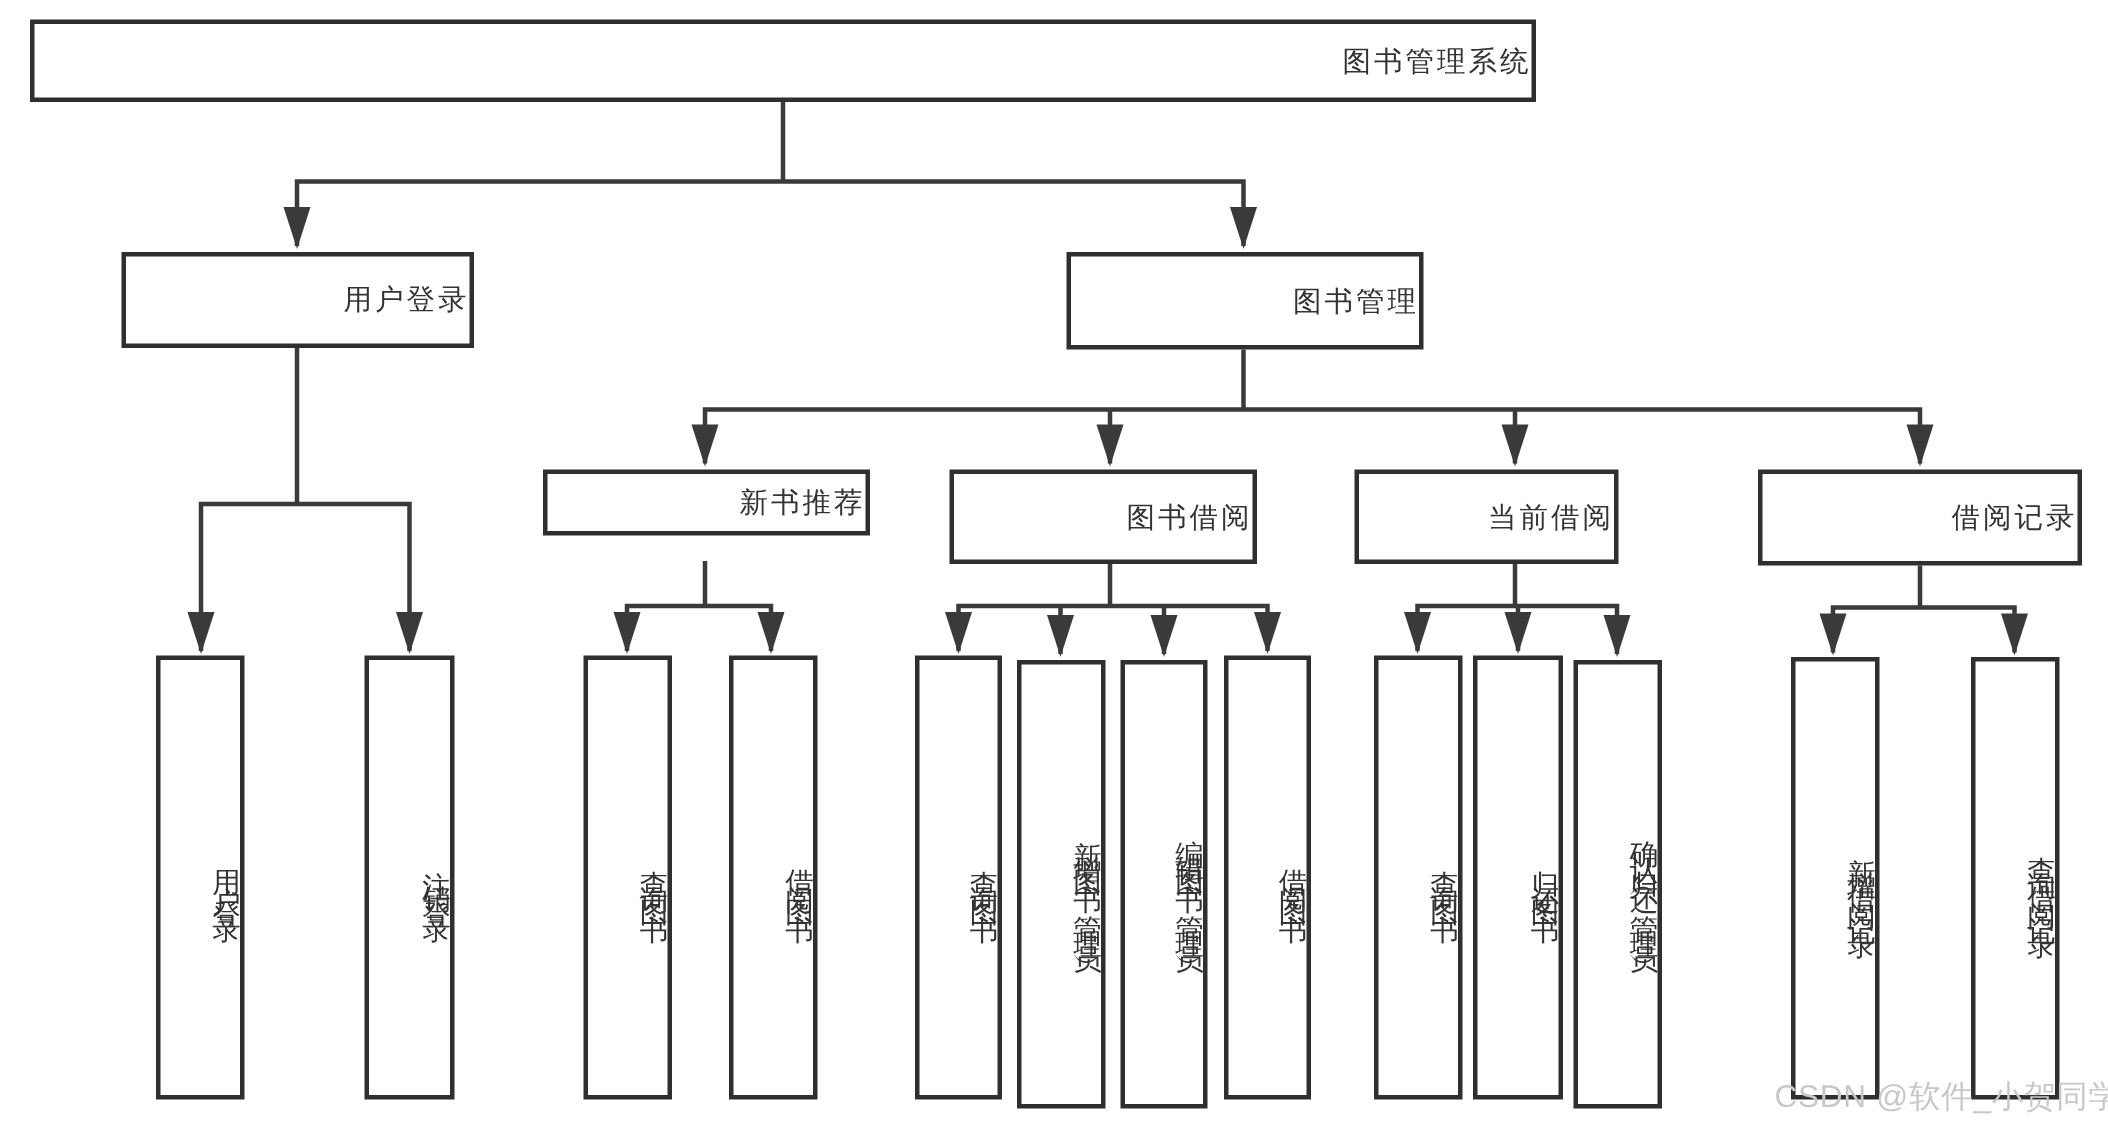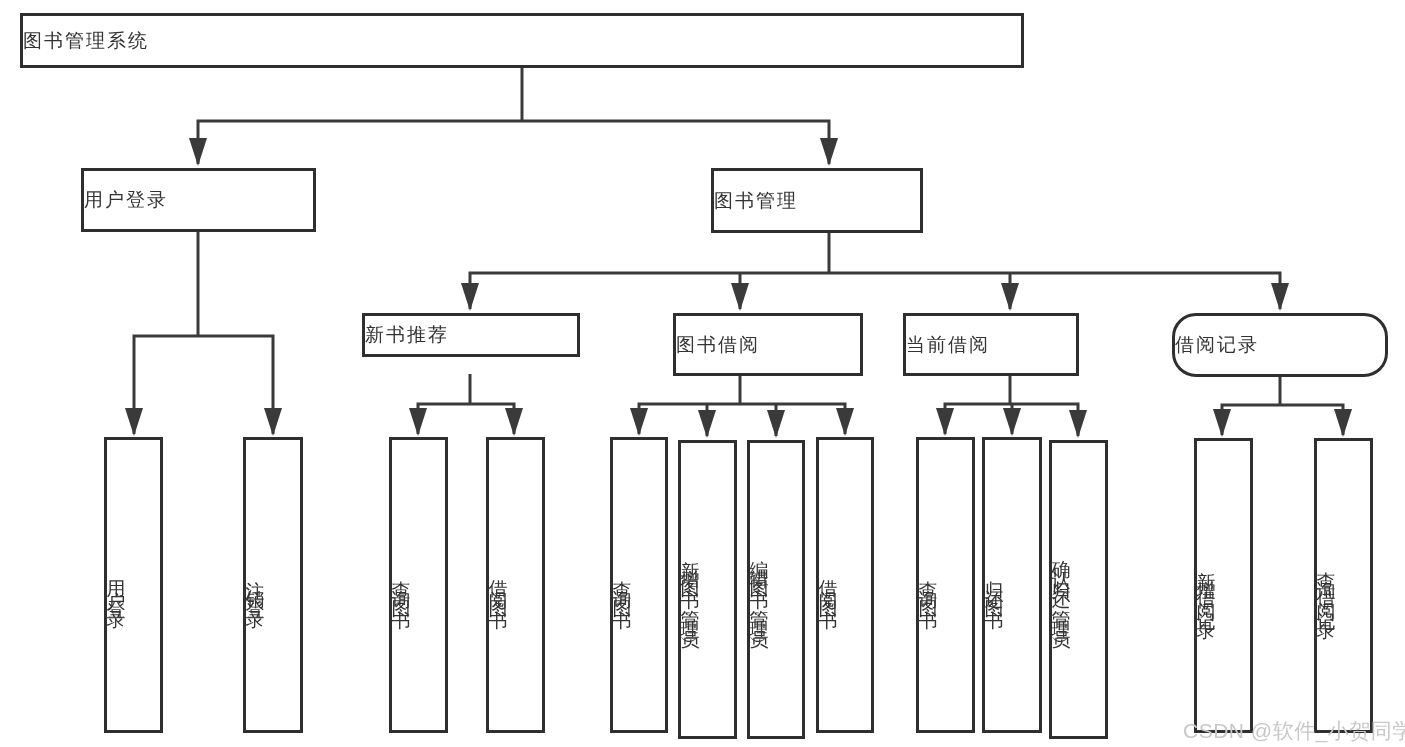--- a/index.html
+++ b/index.html
@@ -5,21 +5,21 @@
   :root{
     --line:#3a3a3a; --border:#2f2f2f; --text:#333333; --wm:#c8c8c8; --bg:#ffffff;
   }
   html,body{margin:0;padding:0;}
   body{background:var(--bg);font-family:"Liberation Sans","DejaVu Sans",sans-serif;}
   .stage{position:relative;width:1405px;height:747px;background:var(--bg);overflow:hidden;}
   .connectors{position:absolute;left:0;top:0;width:1405px;height:747px;}
   .connectors path{fill:none;stroke:var(--line);stroke-width:3;}
   .connectors polygon{fill:var(--line);stroke:none;}
   .node{position:absolute;box-sizing:border-box;border:3px solid var(--border);
-        background:#fff;display:flex;align-items:center;justify-content:flex-start;}
+        background:#fff;display:flex;align-items:center;justify-content:flex-end;}
   .node span{color:var(--text);}
   .node.h span{font-size:19px;letter-spacing:2px;white-space:nowrap;}
   .node.v span{writing-mode:vertical-rl;text-orientation:mixed;font-size:19px;
                letter-spacing:10px;line-height:1;}
   .watermark{position:absolute;left:1183px;top:717px;font-size:21px;color:var(--wm);
              white-space:nowrap;z-index:10;letter-spacing:0.5px;}
 </style>
 </head>
 <body>
 
@@ -73,33 +73,33 @@
     <polygon points="1334,409 1352,409 1343,437"></polygon>
   </svg>
 
   <div id="nodes">
       <div class="node h" style="left: 20px; top: 13px; width: 1004px; height: 55px;">
         <span>图书管理系统</span>
       </div>
       <div class="node h" style="left: 81px; top: 168px; width: 235px; height: 64px;">
         <span>用户登录</span>
       </div>
-      <div class="node h" style="left: 711px; top: 168px; width: 212px; height: 65px;">
+      <div class="node h" style="left: 711px; top: 168px; width: 238px; height: 65px;">
         <span>图书管理</span>
       </div>
       <div class="node h" style="left: 362px; top: 313px; width: 218px; height: 44px;">
         <span>新书推荐</span>
       </div>
-      <div class="node h" style="left: 633px; top: 313px; width: 190px; height: 63px; margin-left: 40px;">
+      <div class="node h" style="left: 633px; top: 313px; width: 205px; height: 63px;">
         <span>图书借阅</span>
       </div>
       <div class="node h" style="left: 903px; top: 313px; width: 176px; height: 63px;">
         <span>当前借阅</span>
       </div>
-      <div class="node h" style="left: 1172px; top: 313px; width: 216px; height: 64px; border-radius: 24px;">
+      <div class="node h" style="left: 1172px; top: 313px; width: 216px; height: 64px;">
         <span>借阅记录</span>
       </div>
       <div class="node v" style="left: 104px; top: 437px; width: 59px; height: 296px;">
         <span>用户登录</span>
       </div>
       <div class="node v" style="left: 243px; top: 437px; width: 60px; height: 296px;">
         <span>注销登录</span>
       </div>
       <div class="node v" style="left: 389px; top: 437px; width: 59px; height: 296px;">
         <span>查询图书</span>

